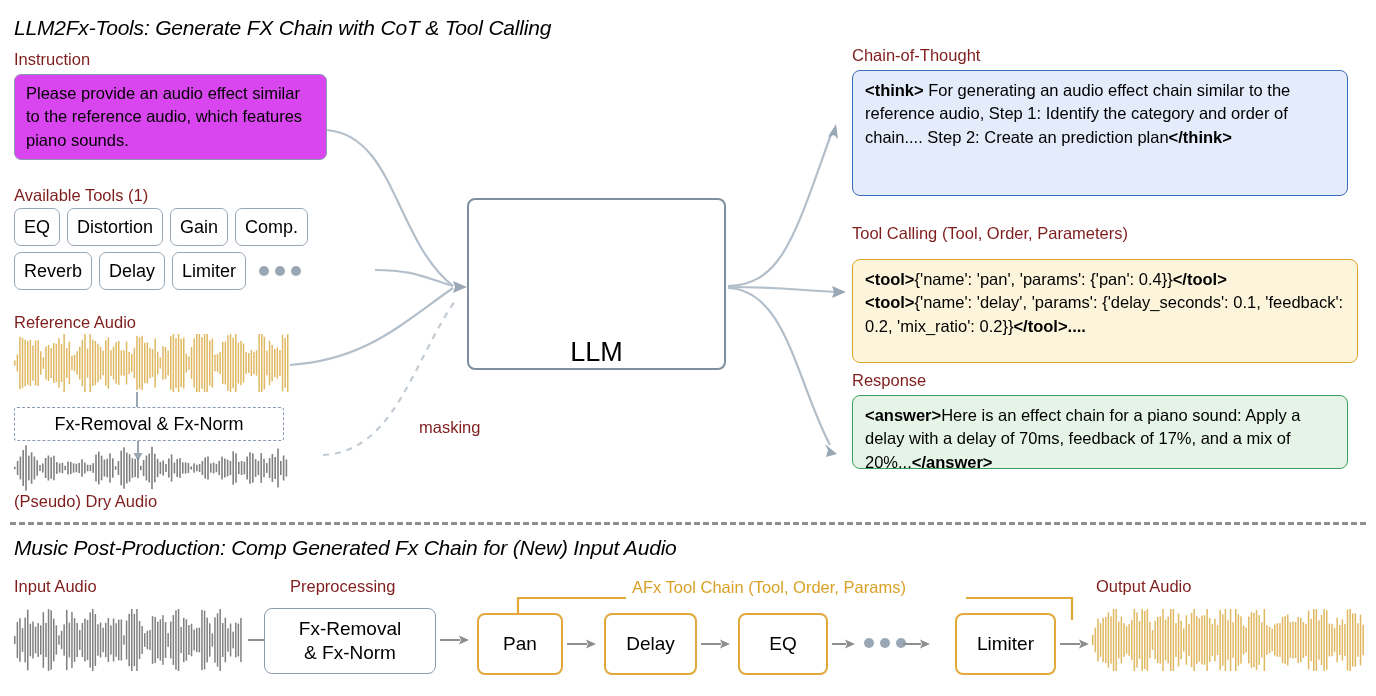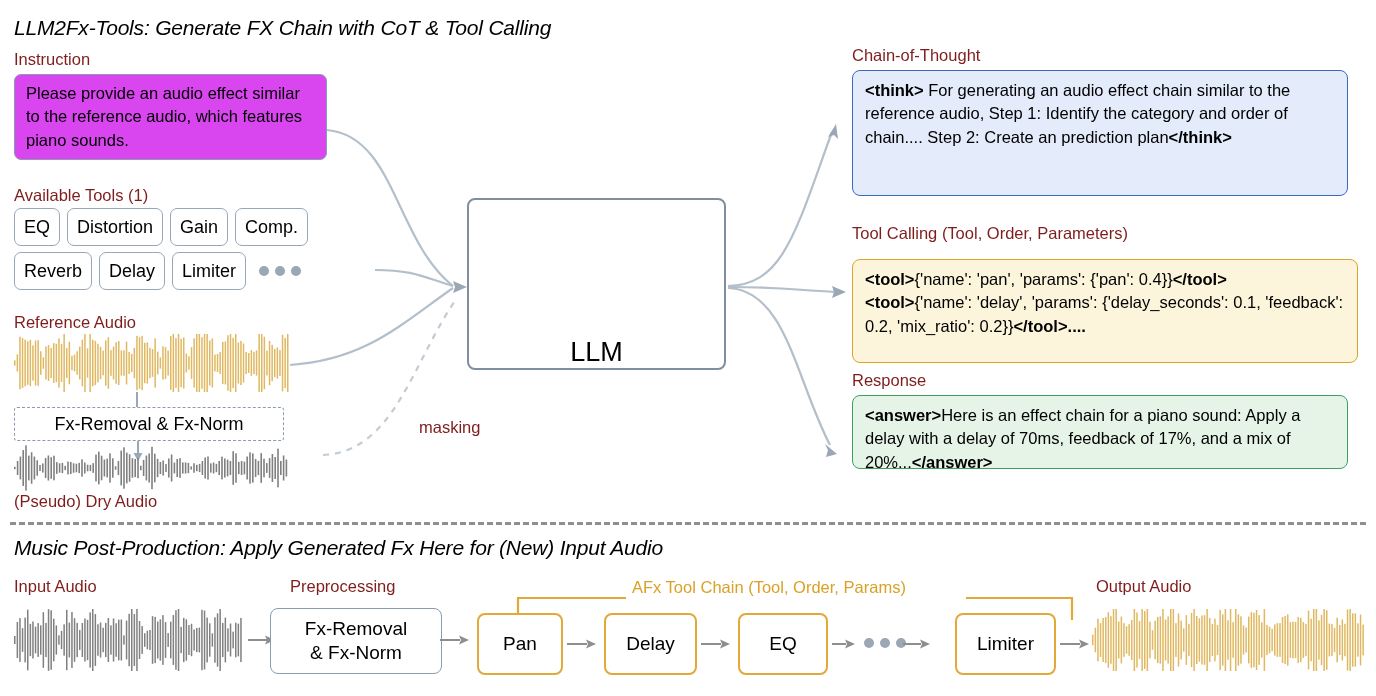--- a/index.html
+++ b/index.html
@@ -426,21 +426,21 @@
 </div>
 
 <div class="abs caption" style="left:852px; top:371px;">Response</div>
 
 <div class="abs card card-ans" style="left:852px; top:395px; width:496px; height:74px;">
   <b>&lt;answer&gt;</b><span>Here is an effect chain for a piano sound: Apply a delay with a delay of 70ms, feedback of 17%, and a mix of 20%...</span><b>&lt;/answer&gt;</b>
 </div>
 
 <div class="abs divider" style="left:10px; top:522px; width:1356px;"></div>
 
-<div class="abs section-title" style="left:14px; top:536px;">Music Post-Production: Apply Generated Fx Here for (New) Input Audio</div>
+<div class="abs section-title" style="left:14px; top:536px;">Music Post-Production: Comp Generated Fx Chain for (New) Input Audio</div>
 
 <div class="abs caption" style="left:14px; top:577px;">Input Audio</div>
 
 <svg class="abs wf" id="wf-in" style="left:14px; top:608px;" width="230" height="64">
     <rect x="0.00" y="28.00" width="1.5" height="8.00" fill="#808080"></rect>
     <rect x="2.60" y="13.95" width="1.5" height="36.10" fill="#808080"></rect>
     <rect x="5.20" y="10.19" width="1.5" height="43.62" fill="#808080"></rect>
     <rect x="7.80" y="20.16" width="1.5" height="23.68" fill="#808080"></rect>
     <rect x="10.40" y="9.63" width="1.5" height="44.74" fill="#808080"></rect>
     <rect x="13.00" y="1.68" width="1.5" height="60.65" fill="#808080"></rect>
@@ -528,21 +528,21 @@
     <rect x="226.20" y="9.94" width="1.5" height="44.13" fill="#808080"></rect>
   </svg>
 
 <svg class="abs" style="left:248px; top:632px;" width="28" height="16">
   <line x1="0" y1="8" x2="19" y2="8" stroke="#8e8e8e" stroke-width="2"></line>
   <path d="M27,8 L17,3.5 L19,8 L17,12.5 Z" fill="#8e8e8e"></path>
 </svg>
 
 <div class="abs caption" style="left:290px; top:577px;">Preprocessing</div>
 
-<div class="abs pipe-box pipe-gray" style="left:270px; top:608px; width:172px; height:66px; flex-direction:column;">
+<div class="abs pipe-box pipe-gray" style="left:264px; top:608px; width:172px; height:66px; flex-direction:column;">
   <span>Fx-Removal</span>
   <span>&amp; Fx-Norm</span>
 </div>
 
 <svg class="abs" style="left:440px; top:632px;" width="30" height="16">
   <line x1="0" y1="8" x2="20" y2="8" stroke="#8e8e8e" stroke-width="2"></line>
   <path d="M29,8 L19,3.5 L21,8 L19,12.5 Z" fill="#8e8e8e"></path>
 </svg>
 
 <svg class="abs" style="left:516px; top:592px;" width="560" height="30">

